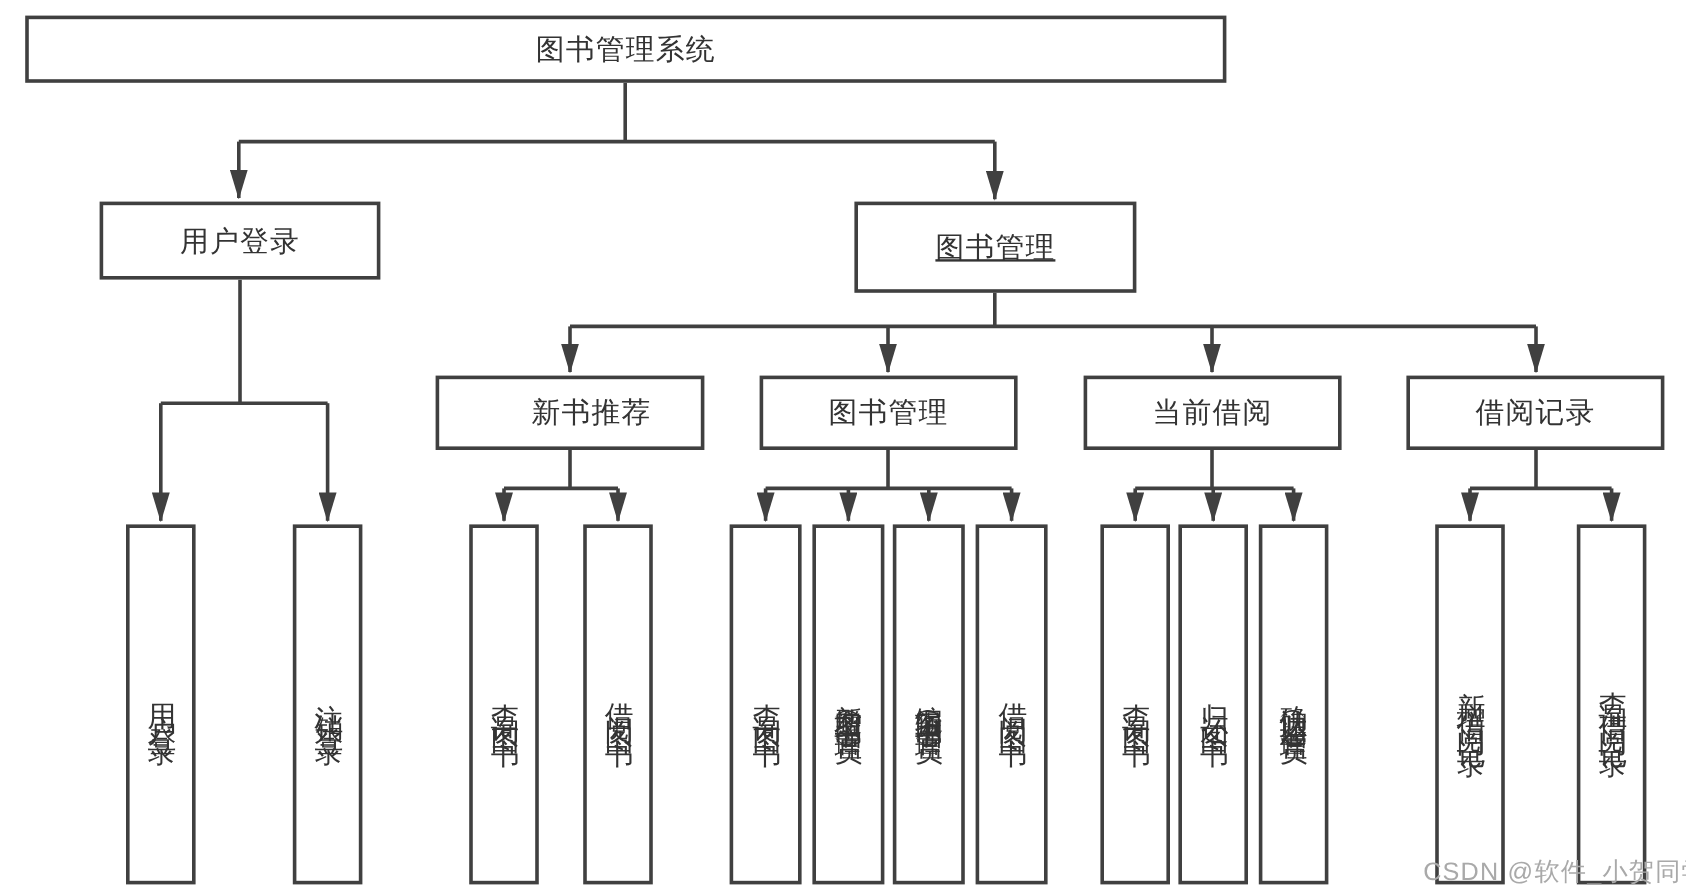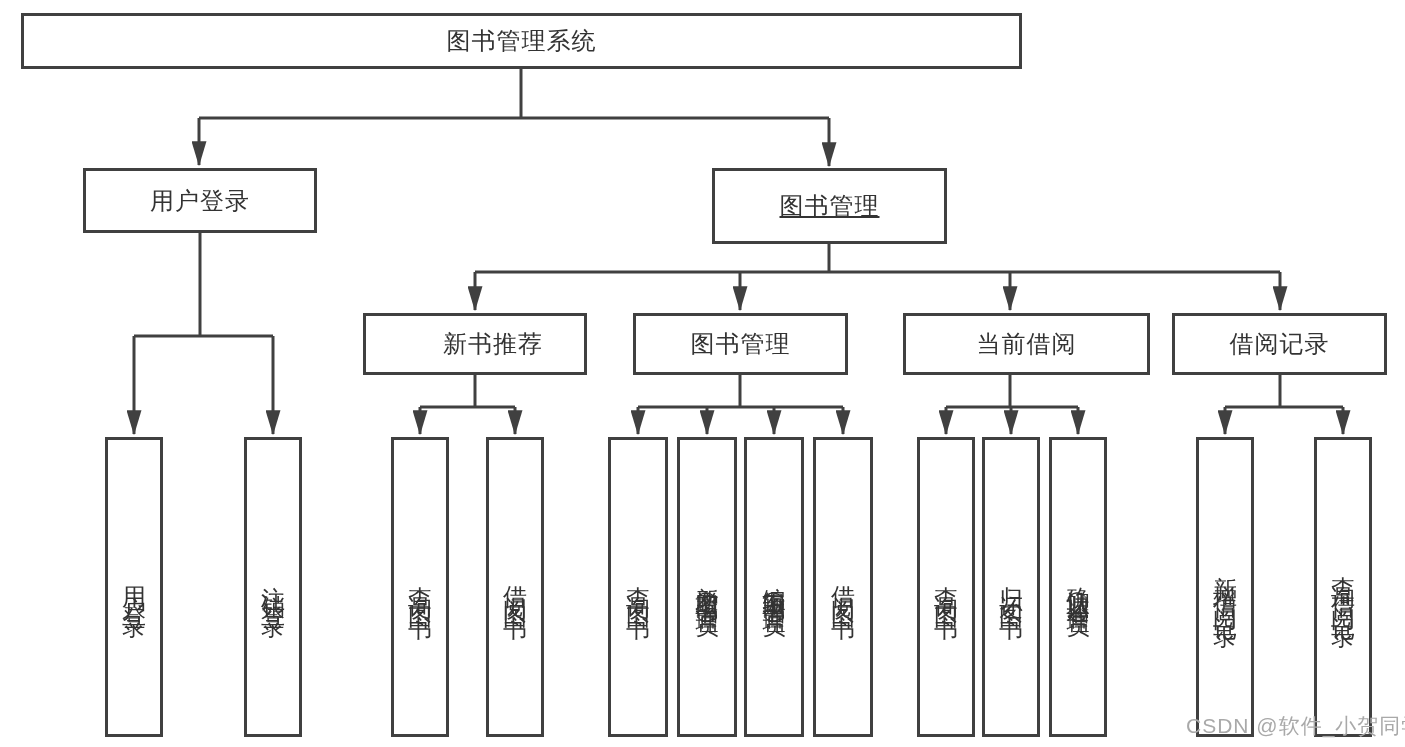--- a/index.html
+++ b/index.html
@@ -147,21 +147,21 @@
   <div class="node hbox" style="left:712px;top:168px;width:235px;height:76px;text-decoration:underline;">
     <span>图书管理</span>
   </div>
 
   <div class="node hbox" style="left:363px;top:313px;width:224px;height:62px;padding-left:36px;">
     <span>新书推荐</span>
   </div>
   <div class="node hbox" style="left:633px;top:313px;width:215px;height:62px;">
     <span>图书管理</span>
   </div>
-  <div class="node hbox" style="left:903px;top:313px;width:247px;height:62px;">
+  <div class="node hbox" style="left:903px;top:313px;width:215px;height:62px;">
     <span>当前借阅</span>
   </div>
   <div class="node hbox" style="left:1172px;top:313px;width:215px;height:62px;">
     <span>借阅记录</span>
   </div>
 
   <div class="node leaf" style="left:105px;width:58px;">
     <span class="vtext">用户登录</span>
   </div>
   <div class="node leaf" style="left:244px;width:58px;">

